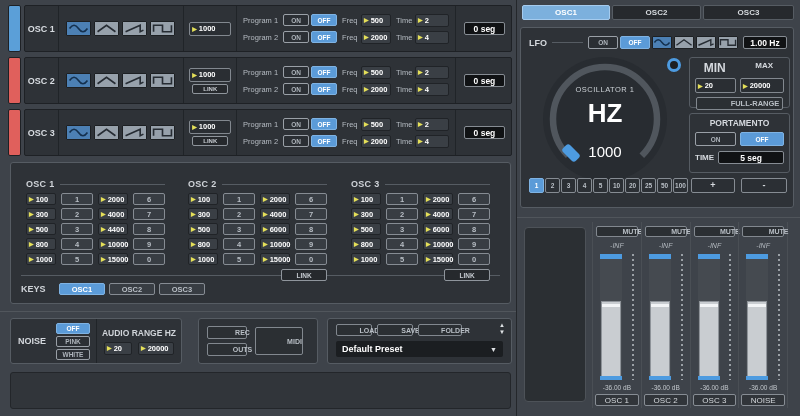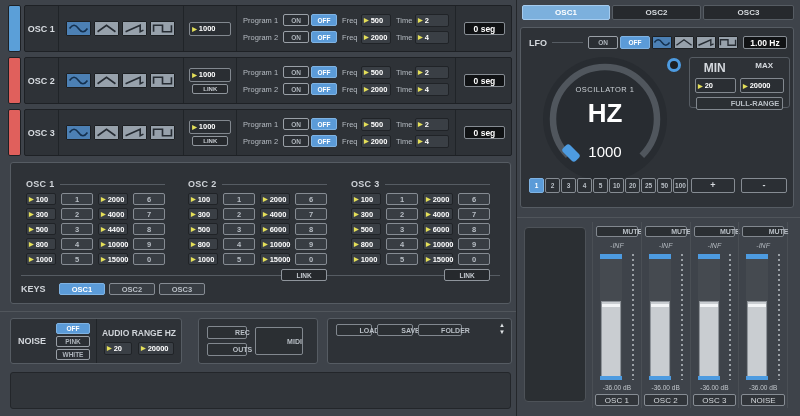--- a/index.html
+++ b/index.html
@@ -538,20 +538,24 @@
   <div class="panel" style="left:327px;top:318px;width:185px;height:46px">
     <div style="position:absolute;left:8px;top:5px;display:flex;gap:5px">
       <div class="obtn" style="width:36px;height:12px">LOAD</div>
       <div class="obtn" style="width:36px;height:12px">SAVE</div>
       <div class="obtn" style="width:44px;height:12px">FOLDER</div>
     </div>
     <div style="position:absolute;right:6px;top:3px;display:flex;flex-direction:column;align-items:center">
       <span class="caret-up" style="font-size:6px;color:#dfe2e5;line-height:7px"></span>
       <span class="caret-down" style="font-size:6px;color:#dfe2e5;line-height:7px"></span>
     </div>
+    <div style="position:absolute;left:8px;right:8px;top:22px;height:16px;background:#1b1e21;border-radius:2px;display:flex;align-items:center;padding:0 6px;box-sizing:border-box">
+      <span style="font-size:9px;font-weight:bold;color:#fff">Default Preset</span>
+      <span class="caret-down mlauto" style="font-size:7px;color:#dfe2e5"></span>
+    </div>
   </div>
 
   <div class="panel" style="left:10px;top:372px;width:501px;height:37px;background:#31353a;border-color:#23262a"></div>
 
   <div style="position:absolute;left:516px;top:0;width:1px;height:416px;background:#24272b"></div>
 
   <div class="tab sel" style="left:522px;width:88px">OSC1</div>
   <div class="tab" style="left:612px;width:89px">OSC2</div>
   <div class="tab" style="left:703px;width:91px">OSC3</div>
 
@@ -605,20 +609,31 @@
             <span>20</span>
           </div>
         <div class="val outlined" style="width:45px;height:15px">
             <span class="arrow"></span>
             <span>20000</span>
           </div>
       </div>
       <div class="obtn" style="margin:4px 6px 0;height:13px;font-size:7.5px">FULL-RANGE</div>
     </div>
 
+    <div class="subp" style="top:85px;height:60px">
+      <div style="text-align:center;font-size:8.5px;font-weight:bold;margin-top:4px">PORTAMENTO</div>
+      <div style="display:flex;gap:4px;padding:4px 5px 0">
+        <span class="tog" style="width:42px;height:14px">ON</span>
+        <span class="tog sel" style="width:45px;height:14px">OFF</span>
+      </div>
+      <div style="display:flex;align-items:center;gap:4px;padding:5px 5px 0">
+        <span style="font-size:8px;font-weight:bold">TIME</span>
+        <div class="disp" style="flex:1;height:13px">5 seg</div>
+      </div>
+    </div>
 
     <div style="position:absolute;left:8px;top:150px;display:flex;gap:1px">
       <div class="incbtn sel">1</div>
       <div class="incbtn">2</div>
       <div class="incbtn">3</div>
       <div class="incbtn">4</div>
       <div class="incbtn">5</div>
       <div class="incbtn">10</div>
       <div class="incbtn">20</div>
       <div class="incbtn">25</div>

